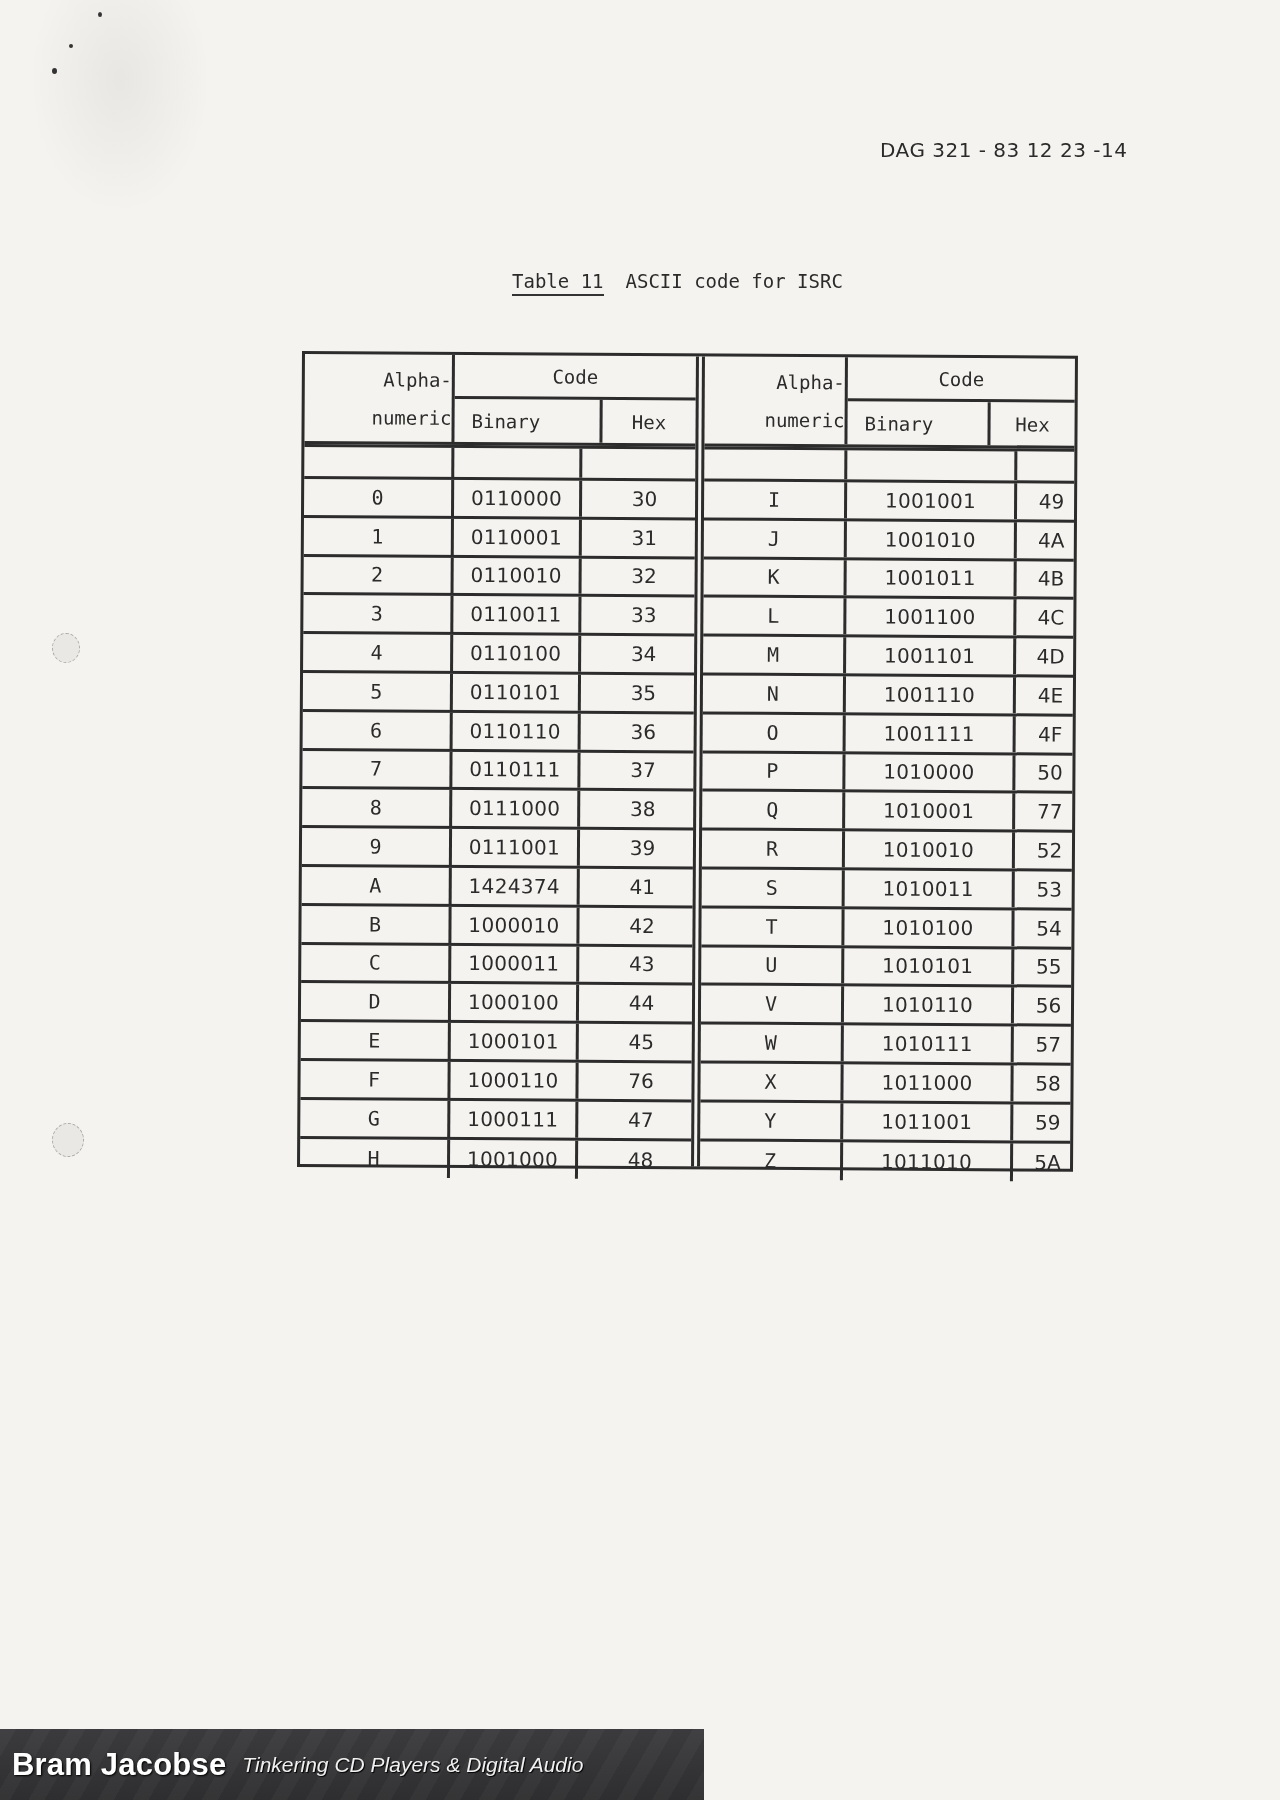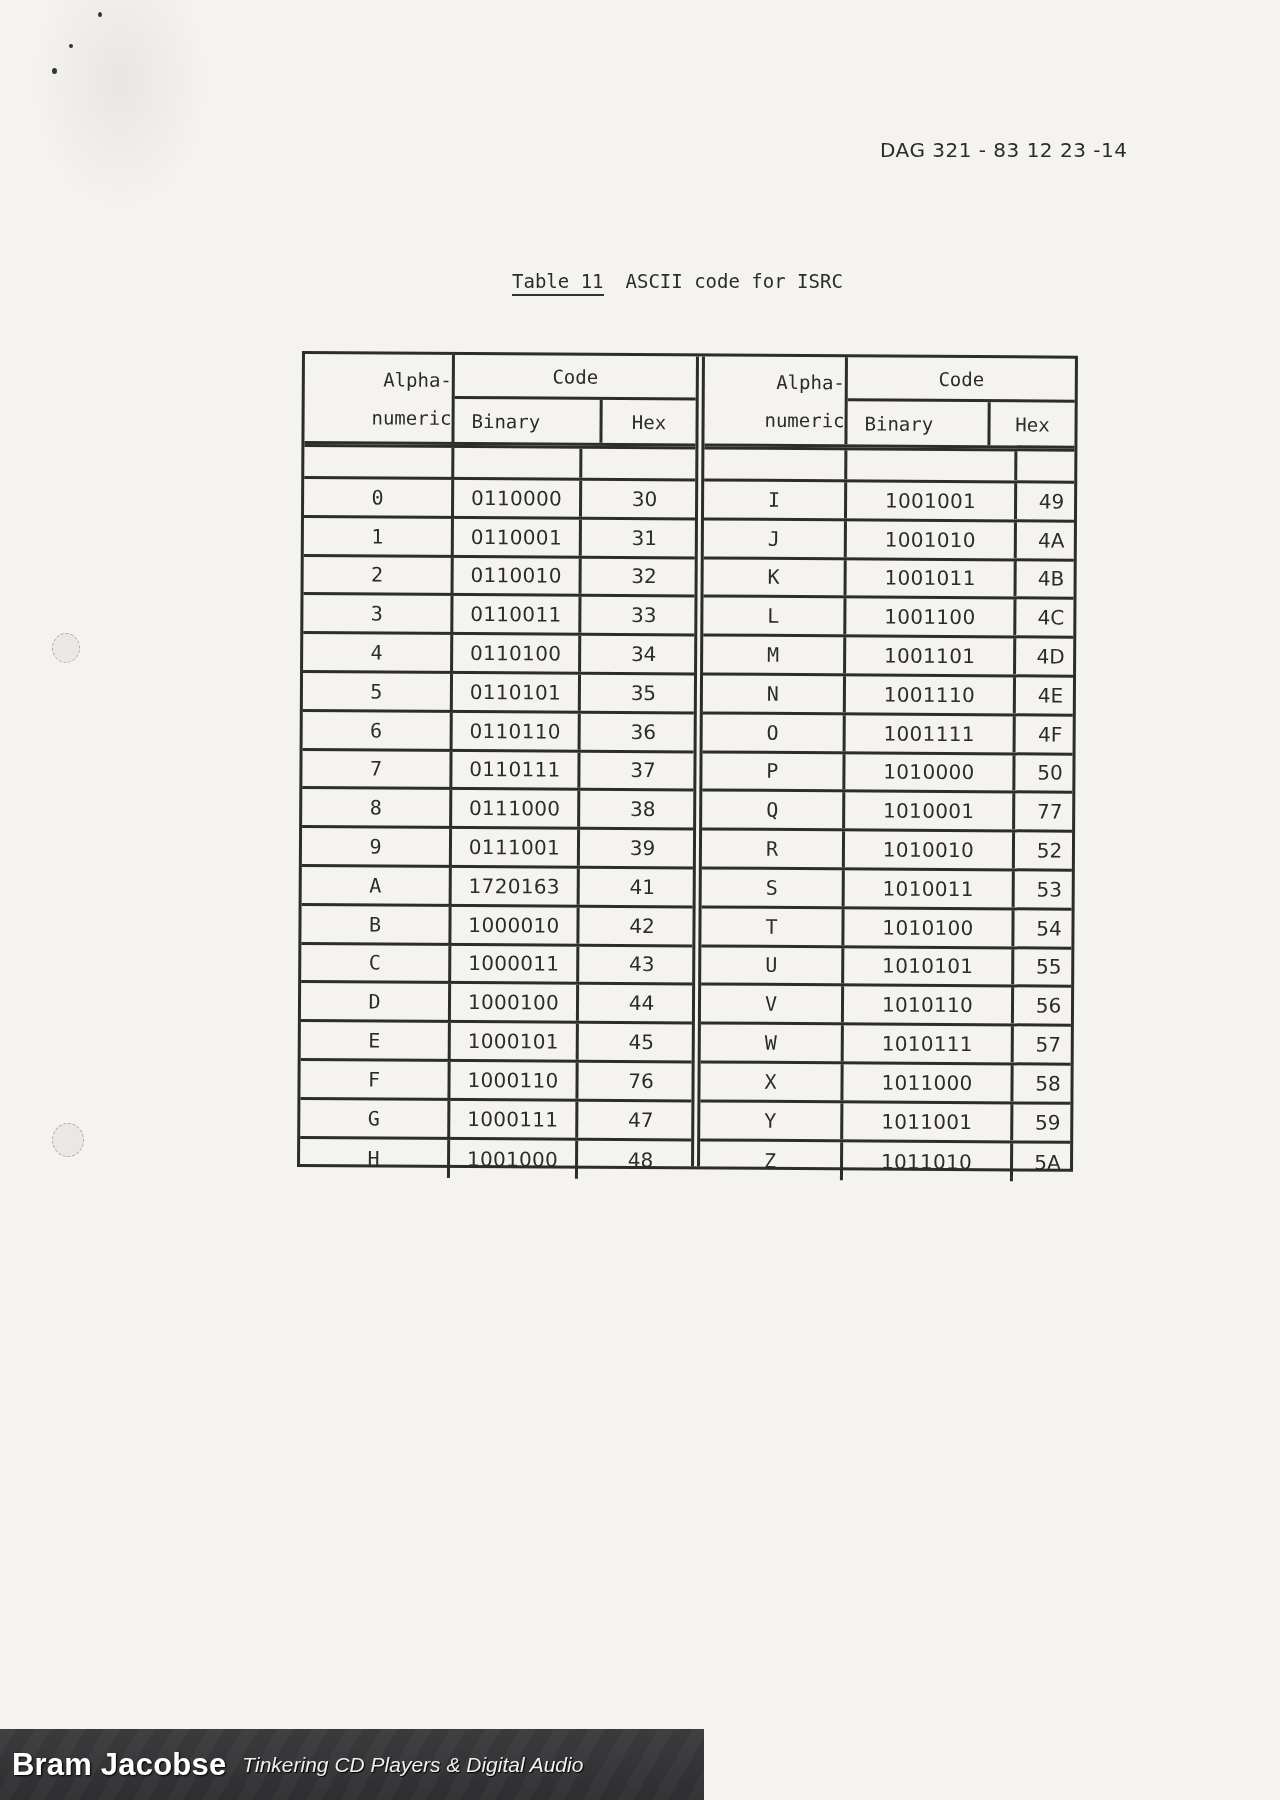--- a/index.html
+++ b/index.html
@@ -298,21 +298,21 @@
             <div class="cell bin">0111000</div>
             <div class="cell hex">38</div>
           </div>
         <div class="row">
             <div class="cell alpha">9</div>
             <div class="cell bin">0111001</div>
             <div class="cell hex">39</div>
           </div>
         <div class="row">
             <div class="cell alpha">A</div>
-            <div class="cell bin">1720163</div>
+            <div class="cell bin">1424374</div>
             <div class="cell hex">41</div>
           </div>
         <div class="row">
             <div class="cell alpha">B</div>
             <div class="cell bin">1000010</div>
             <div class="cell hex">42</div>
           </div>
         <div class="row">
             <div class="cell alpha">C</div>
             <div class="cell bin">1000011</div>

